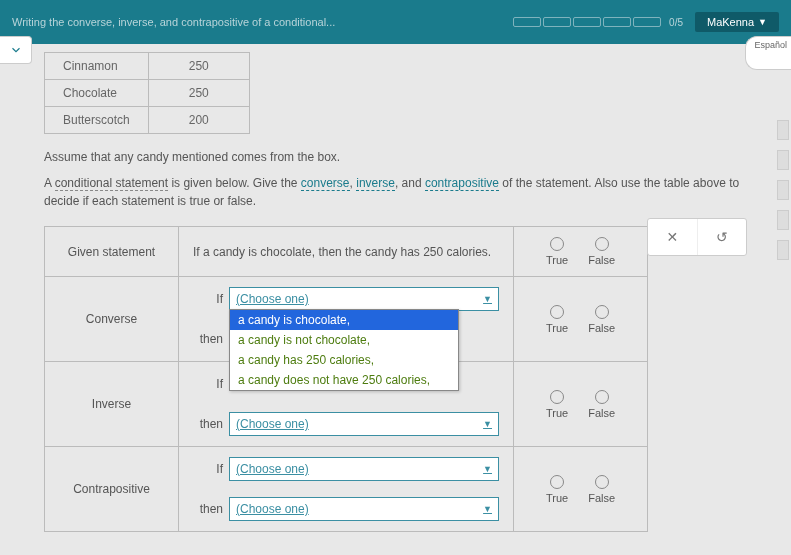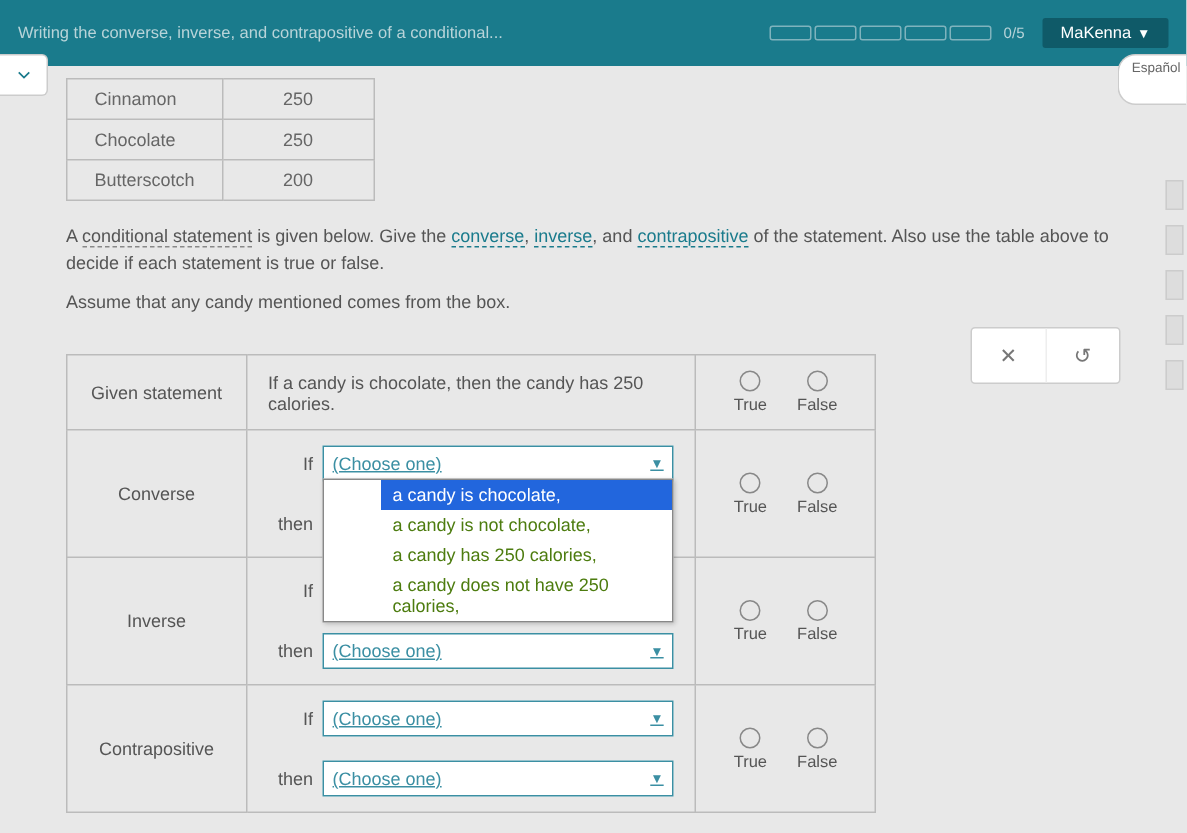--- a/index.html
+++ b/index.html
@@ -21,37 +21,37 @@
 .content { padding: 8px 40px 0 44px; color: #555; font-size: 13px; }
 
 .data-table { border-collapse: collapse; margin-bottom: 14px; }
 .data-table td { border: 1px solid #bbb; padding: 6px 18px; font-size: 12px; color: #666; text-align: left; }
 .data-table td:nth-child(2) { text-align: center; padding: 6px 40px; }
 
 .instruction { font-size: 12px; color: #555; line-height: 1.5; margin-bottom: 8px; }
 .instruction .dotted { border-bottom: 1px dashed #888; color: #555; }
 .instruction .link { color: #1a7b8c; border-bottom: 1px dashed #1a7b8c; }
 
-.main-table { border-collapse: collapse; width: 540px; margin-top: 26px; }
+.main-table { border-collapse: collapse; width: 604px; margin-top: 16px; }
 .main-table td { border: 1px solid #bbb; padding: 10px 14px; font-size: 12px; color: #555; vertical-align: middle; position: relative; }
 .main-table .label-cell { text-align: center; width: 120px; }
 .main-table .stmt-cell { width: 300px; }
 .main-table .tf-cell { width: 120px; text-align: center; }
 
 .tf-group { display: flex; justify-content: center; gap: 20px; }
 .tf-item { text-align: left; font-size: 11px; }
 .tf-item .radio { width: 14px; height: 14px; border: 1.5px solid #888; border-radius: 50%; margin: 0 auto 3px; cursor: pointer; }
 
 .ifthen { display: grid; grid-template-columns: 36px 1fr; row-gap: 16px; align-items: center; }
 .ifthen .kw { text-align: right; padding-right: 6px; font-size: 12px; }
 .select-box { border: 1px solid #3b8fa3; background: #fff; padding: 4px 6px; font-size: 12px; color: #3b8fa3; display: flex; justify-content: space-between; align-items: center; cursor: pointer; min-width: 200px; text-decoration: underline; }
 .select-box .arrow { color: #3b8fa3; font-size: 9px; }
 .dot-box { border: 1px solid #bbb; width: 18px; height: 18px; display: inline-flex; align-items: center; justify-content: center; font-size: 14px; color: #666; margin-left: 4px; }
 
-.dropdown { position: absolute; background: #fff; border: 1px solid #888; font-size: 12px; z-index: 10; min-width: 230px; box-shadow: 1px 1px 3px rgba(0,0,0,0.2); padding-left: 38px; }
+.dropdown { position: absolute; background: #fff; border: 1px solid #888; font-size: 12px; z-index: 10; min-width: 230px; box-shadow: 1px 1px 3px rgba(0,0,0,0.2); }
 .dropdown .opt { padding: 3px 8px; color: #4d7c0f; cursor: pointer; }
 .dropdown .opt.selected { background: #2266dd; color: #fff; }
 
 .action-box { position: absolute; right: 44px; top: 218px; background: #fff; border: 1px solid #ccc; border-radius: 3px; width: 100px; height: 38px; display: flex; }
 .action-box .half { flex: 1; display: flex; align-items: center; justify-content: center; color: #777; font-size: 14px; cursor: pointer; }
 .action-box .half:first-child { border-right: 1px solid #eee; }
 
 .right-icons { position: absolute; right: 2px; top: 120px; display: flex; flex-direction: column; gap: 10px; }
 .right-icons .ico { width: 12px; height: 20px; background: #ddd; border: 1px solid #ccc; }
 </style>
@@ -101,24 +101,24 @@
           <td>Chocolate</td>
           <td>250</td>
         </tr>
     <tr>
           <td>Butterscotch</td>
           <td>200</td>
         </tr>
   </tbody>
     </table>
 
+  <p class="instruction">Assume that any candy mentioned comes from the box.</p>
   <p class="instruction">
     <span>A </span><span class="dotted">conditional statement</span><span> is given below. Give the </span><span class="link">converse</span>, <span class="link">inverse</span>, and <span class="link">contrapositive</span><span> of the statement. Also use the table above to decide if each statement is true or false.</span>
   </p>
-  <p class="instruction">Assume that any candy mentioned comes from the box.</p>
 
   <table class="main-table">
     <tbody>
         <tr>
       <td class="label-cell">Given statement</td>
       <td class="stmt-cell">If a candy is chocolate, then the candy has 250 calories.</td>
       <td class="tf-cell">
         <div class="tf-group">
           <div class="tf-item"><div class="radio"></div><span>True</span></div>
           <div class="tf-item"><div class="radio"></div><span>False</span></div>

